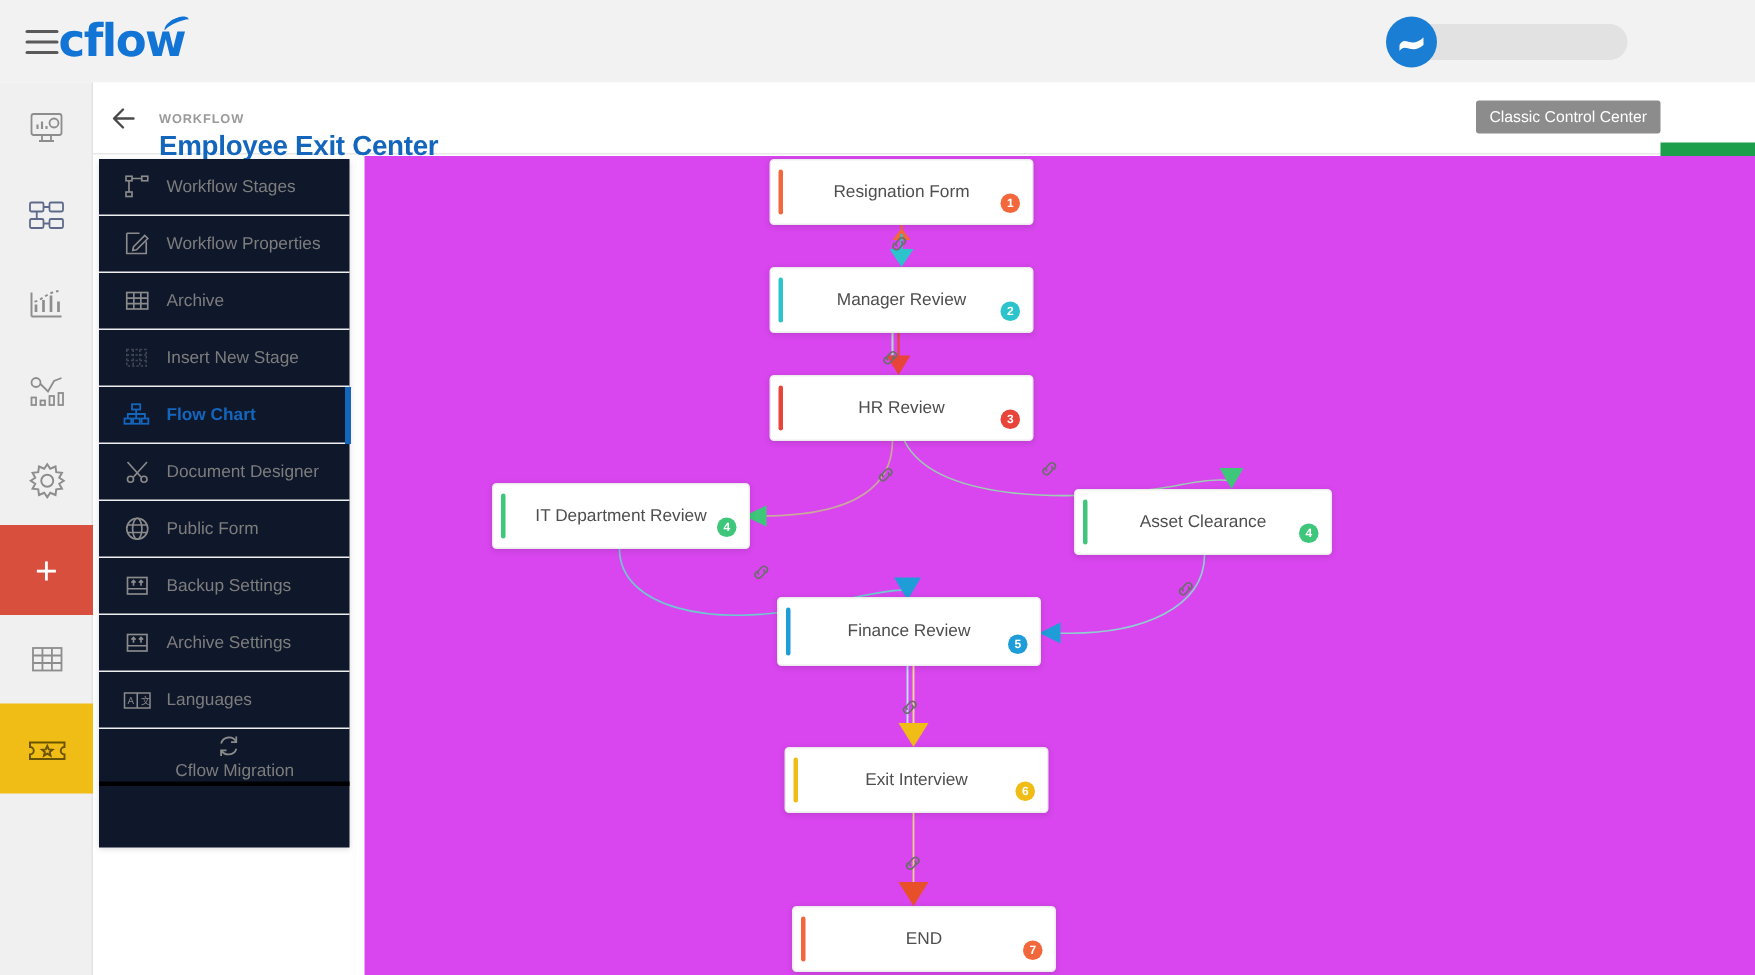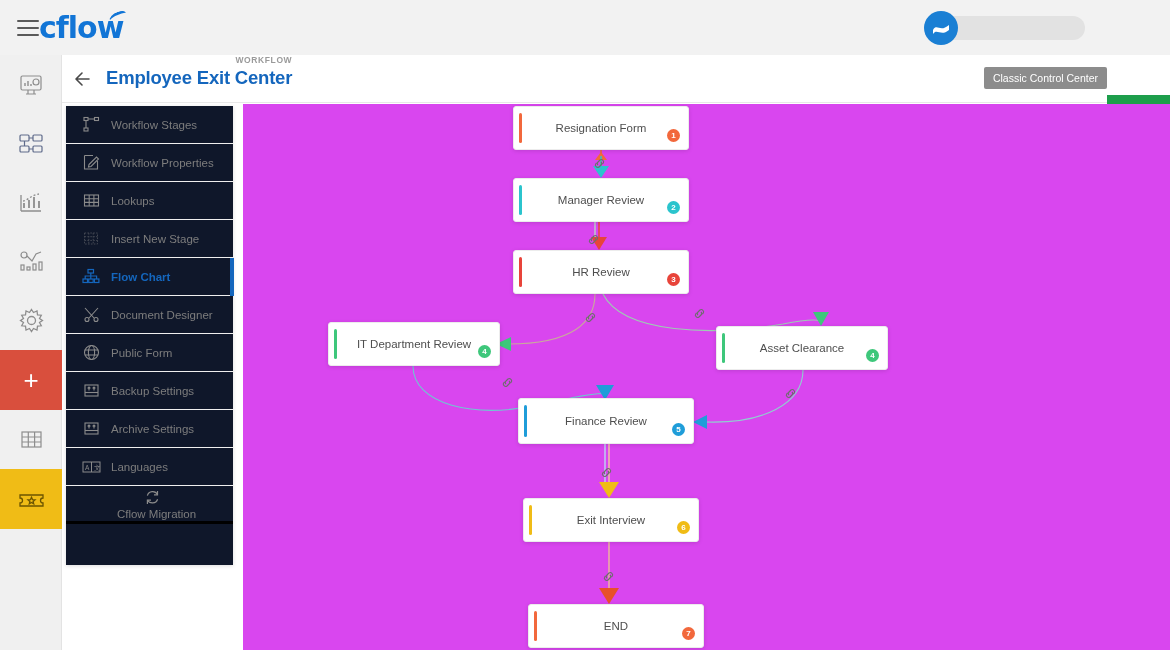--- a/index.html
+++ b/index.html
@@ -64,21 +64,21 @@
   
   #header {
     position: absolute; left: 62px; top: 55px; width: 1108px; height: 48px;
     background: #ffffff; border-bottom: 1px solid #e8e8e8;
   }
   #back-arrow {
     position: absolute; left: 10px; top: 13px;
     width: 22px; height: 22px; cursor: pointer;
     color: #4a4a4a;
   }
-  #hdr-text { position: absolute; left: 44px; top: 0; text-align: right; }
+  #hdr-text { position: absolute; left: 44px; top: 19px; }
   #hdr-kicker {
     font-size: 8.5px; color: #9a9a9a; letter-spacing: 0.6px;
     font-weight: bold; text-transform: uppercase;
   }
   #hdr-title {
     font-size: 18.5px; font-weight: bold; color: #1466bd;
     margin-top: 2px; letter-spacing: -0.2px;
   }
   #classic-btn {
     position: absolute; right: 63px; top: 12px;
@@ -278,21 +278,21 @@
     <span class="menu-label">Workflow Properties</span>
   </div>
 
   <div class="menu-item">
     <span class="menu-ico">
       <svg width="17" height="17" viewBox="0 0 17 17" fill="none" stroke="currentColor" stroke-width="1.1">
         <rect x="1.5" y="3" width="14" height="11"></rect>
         <path d="M1.5 6.7 L15.5 6.7 M1.5 10.4 L15.5 10.4 M6.2 3 L6.2 14 M10.9 3 L10.9 14"></path>
       </svg>
     </span>
-    <span class="menu-label">Lookups</span>
+    <span class="menu-label">Archive</span>
   </div>
 
   <div class="menu-item">
     <span class="menu-ico faded">
       <svg width="17" height="17" viewBox="0 0 17 17" fill="none" stroke="currentColor" stroke-width="1" stroke-dasharray="1.6 1.3">
         <rect x="1.5" y="3" width="13" height="11"></rect>
         <path d="M1.5 6.7 L14.5 6.7 M1.5 10.4 L14.5 10.4 M5.8 3 L5.8 14 M10.2 3 L10.2 14"></path>
       </svg>
     </span>
     <span class="menu-label">Insert New Stage</span>

